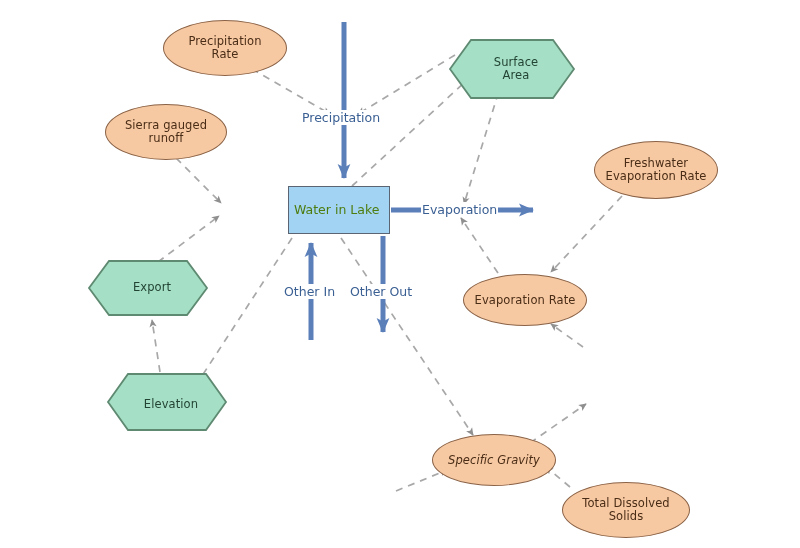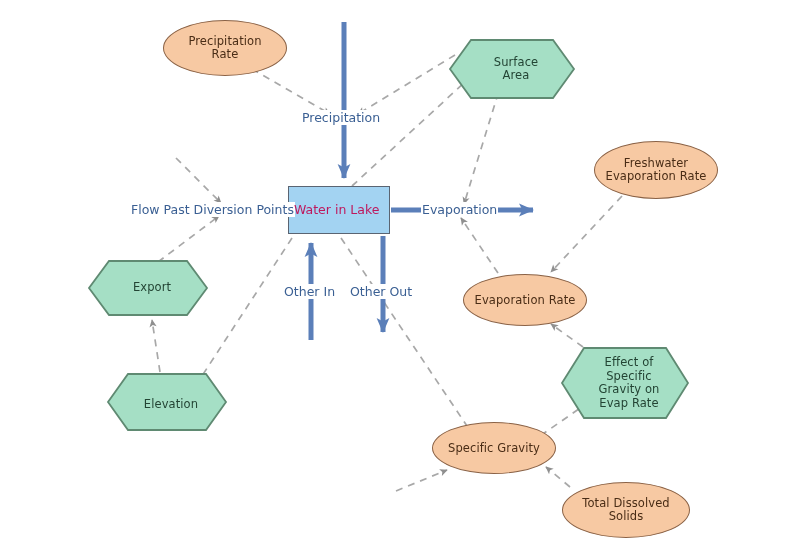--- a/index.html
+++ b/index.html
@@ -84,21 +84,21 @@
     z-index: 2;
   }
   .stock-box {
     position: absolute;
     background: #a3d3f2;
     border: 1.8px solid #5a6472;
     box-sizing: border-box;
   }
   .stock-label {
     position: absolute;
-    color: #be185d;
+    color: #4d7c0f;
     font-size: 12.5px;
     white-space: nowrap;
     z-index: 5;
   }
   .flow-label {
     position: absolute;
     color: #3a5f93;
     font-size: 12.5px;
     white-space: nowrap;
     background: #ffffff;
@@ -147,40 +147,43 @@
     </g>
   </svg>
 
   <div id="nodes-layer">
 
     <div class="stock-box" style="left:288px; top:186px; width:102px; height:48px;"></div>
     <div class="stock-label" style="left:294px; top:202px;">Water in Lake</div>
 
     <div class="flow-label" style="left:301px; top:110px;">Precipitation</div>
     <div class="flow-label" style="left:421px; top:202px;">Evaporation</div>
-    <div class="flow-label" style="left:130px; top:202px;">Flow Past Diversion Points</div>
     <div class="flow-label" style="left:283px; top:284px;">Other In</div>
     <div class="flow-label" style="left:349px; top:284px;">Other Out</div>
 
     <div class="node aux-ellipse" style="left:163px; top:20px; width:124px; height:56px;">
       <span class="node-label">Precipitation
 Rate</span>
     </div>
 
+    <div class="node aux-ellipse" style="left:105px; top:104px; width:122px; height:56px;">
+      <span class="node-label">Sierra gauged
+runoff</span>
+    </div>
 
     <div class="node aux-ellipse" style="left:594px; top:141px; width:124px; height:58px;">
       <span class="node-label">Freshwater
 Evaporation Rate</span>
     </div>
 
     <div class="node aux-ellipse" style="left:463px; top:274px; width:124px; height:52px;">
       <span class="node-label">Evaporation Rate</span>
     </div>
 
-    <div class="node aux-ellipse" style="left:432px; top:422px; width:124px; height:52px;">
+    <div class="node aux-ellipse" style="left:432px; top:434px; width:124px; height:52px;font-style:italic;">
       <span class="node-label">Specific Gravity</span>
     </div>
 
 
     <div class="node aux-ellipse" style="left:562px; top:482px; width:128px; height:56px;align-items:center;">
       <span class="node-label">Total Dissolved
 Solids</span>
     </div>
 
     <div class="hexagon-wrap" style="left:449px; top:7px; width:126px; height:60px;margin-top:32px;">
@@ -198,24 +201,15 @@
       <span class="node-label">Export</span>
     </div>
 
     <div class="hexagon-wrap" style="left:107px; top:373px; width:120px; height:64px;">
       <svg width="120" height="58" viewBox="0 0 120 58">
         <polygon points="21,1 99,1 119,29 99,57 21,57 1,29" fill="#a5dfc5" stroke="#5f8a72" stroke-width="1.8"></polygon>
       </svg>
       <span class="node-label">Elevation</span>
     </div>
 
-    <div class="hexagon-wrap" style="left:561px; top:347px; width:128px; height:72px;">
-      <svg width="128" height="72" viewBox="0 0 128 72">
-        <polygon points="23,1 105,1 127,36 105,71 23,71 1,36" fill="#a5dfc5" stroke="#5f8a72" stroke-width="1.8"></polygon>
-      </svg>
-      <span class="node-label">Effect of
-Specific
-Gravity on
-Evap Rate</span>
-    </div>
 
   </div>
 </div>
 
 </body></html>

